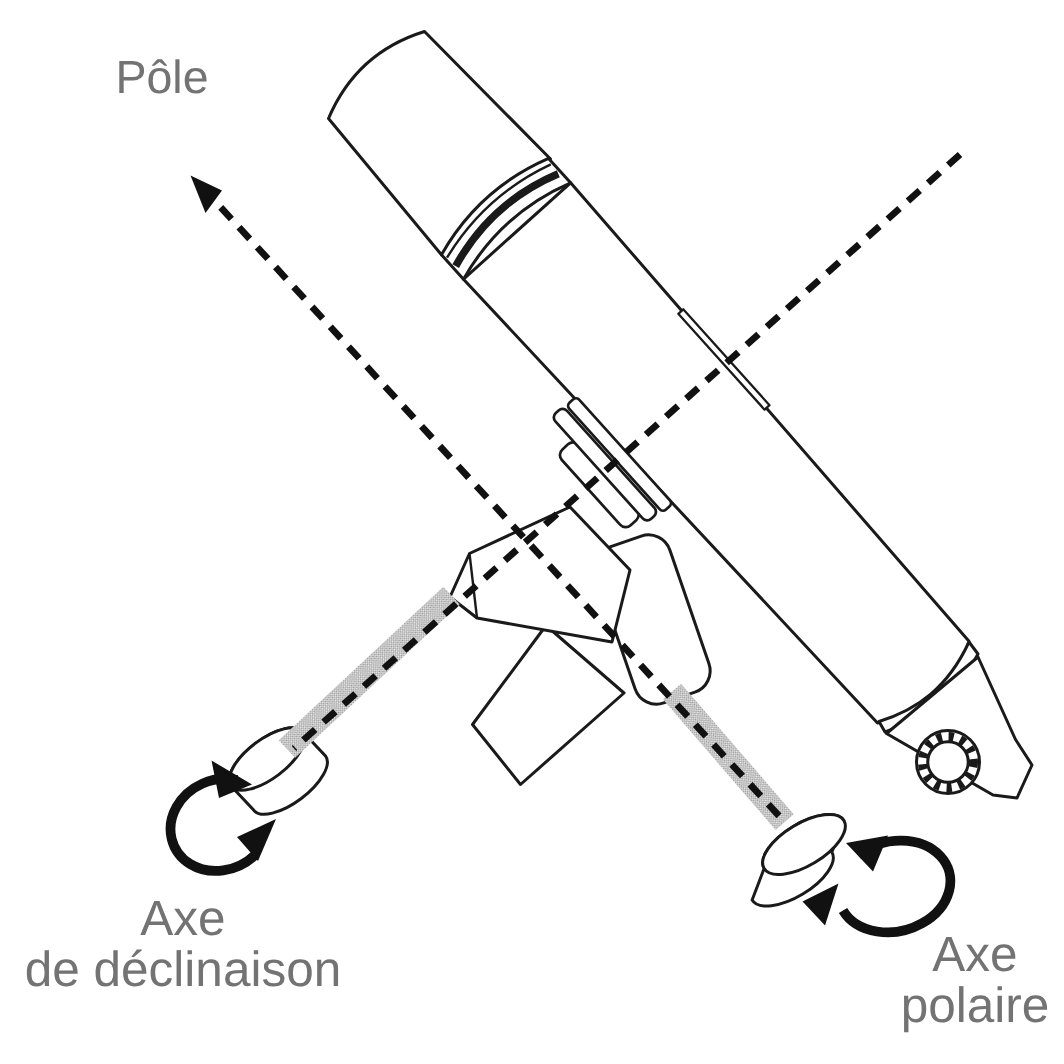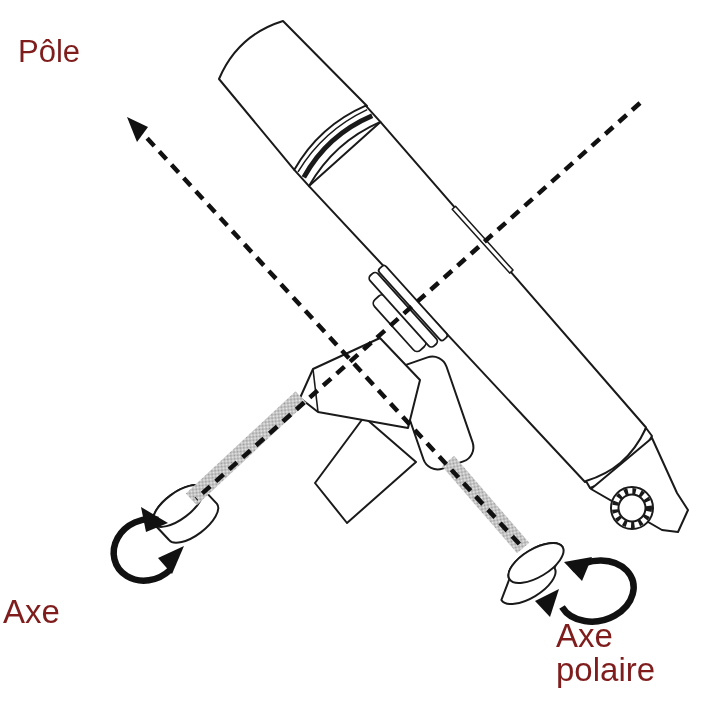--- a/index.html
+++ b/index.html
@@ -2,21 +2,21 @@
 <html><head>
 <meta charset="utf-8">
 <style>
   html,body{margin:0;padding:0;background:#fff;}
   #stage{
     position:relative;width:709px;height:709px;background:#fff;
     font-family:"Liberation Sans", sans-serif;overflow:hidden;
   }
   #art{position:absolute;left:0;top:0;width:709px;height:709px;}
   .lbl{
-    position:absolute;text-align:left;color:#7f1d1d;
+    position:absolute;text-align:center;color:#737373;
     font-family:"Liberation Sans", sans-serif;line-height:1.04;
     white-space:nowrap;
   }
   #lbl-pole{left:18px;top:36px;width:180px;font-size:31px;}
   #lbl-dec{left:3px;top:595px;width:238px;font-size:33px;}
   #lbl-pol{left:556px;top:619px;width:188px;font-size:33px;}
 </style>
 </head>
 <body>
 
@@ -101,20 +101,21 @@
       <polygon points="559,589 535,601 550,617" fill="#111111" stroke="none"></polygon>
     </g>
   </svg>
 
   <div id="lbl-pole" class="lbl">
     <div><span>Pôle</span></div>
   </div>
 
   <div id="lbl-dec" class="lbl">
     <div><span>Axe</span></div>
+    <div><span>de déclinaison</span></div>
   </div>
 
   <div id="lbl-pol" class="lbl">
     <div><span>Axe</span></div>
     <div><span>polaire</span></div>
   </div>
 
 </div>
 
 </body></html>

